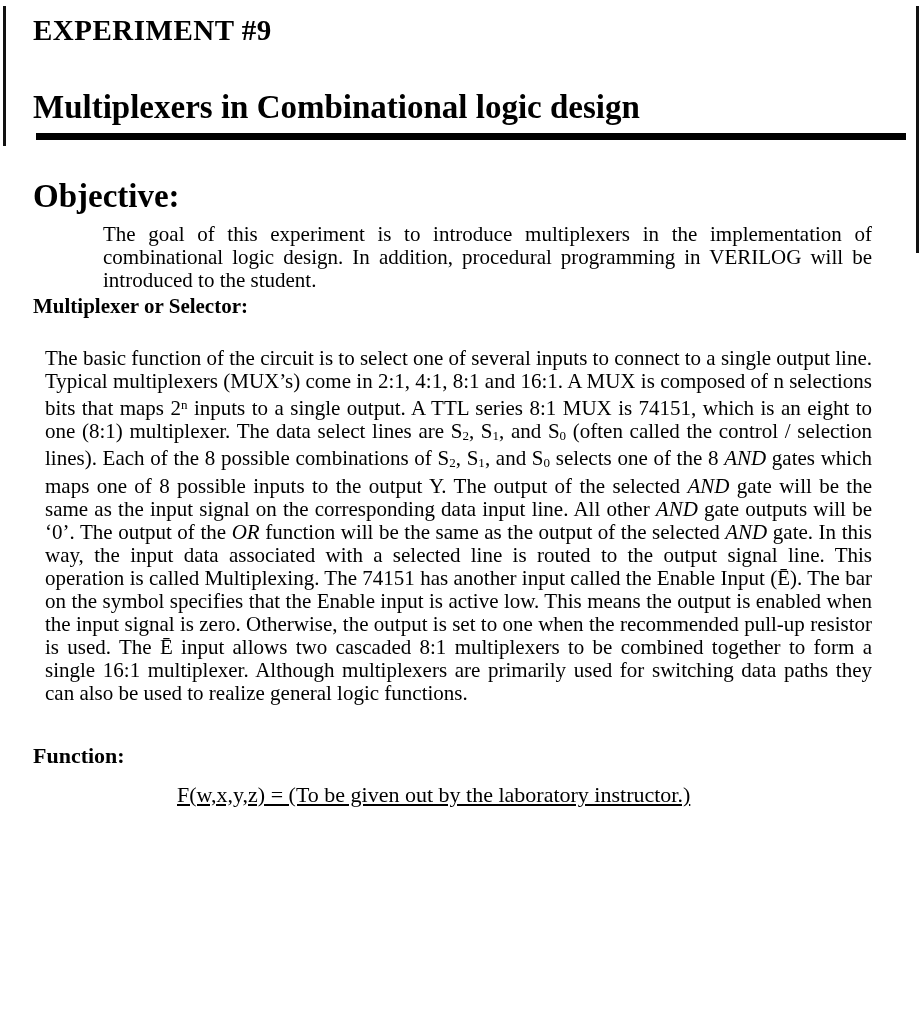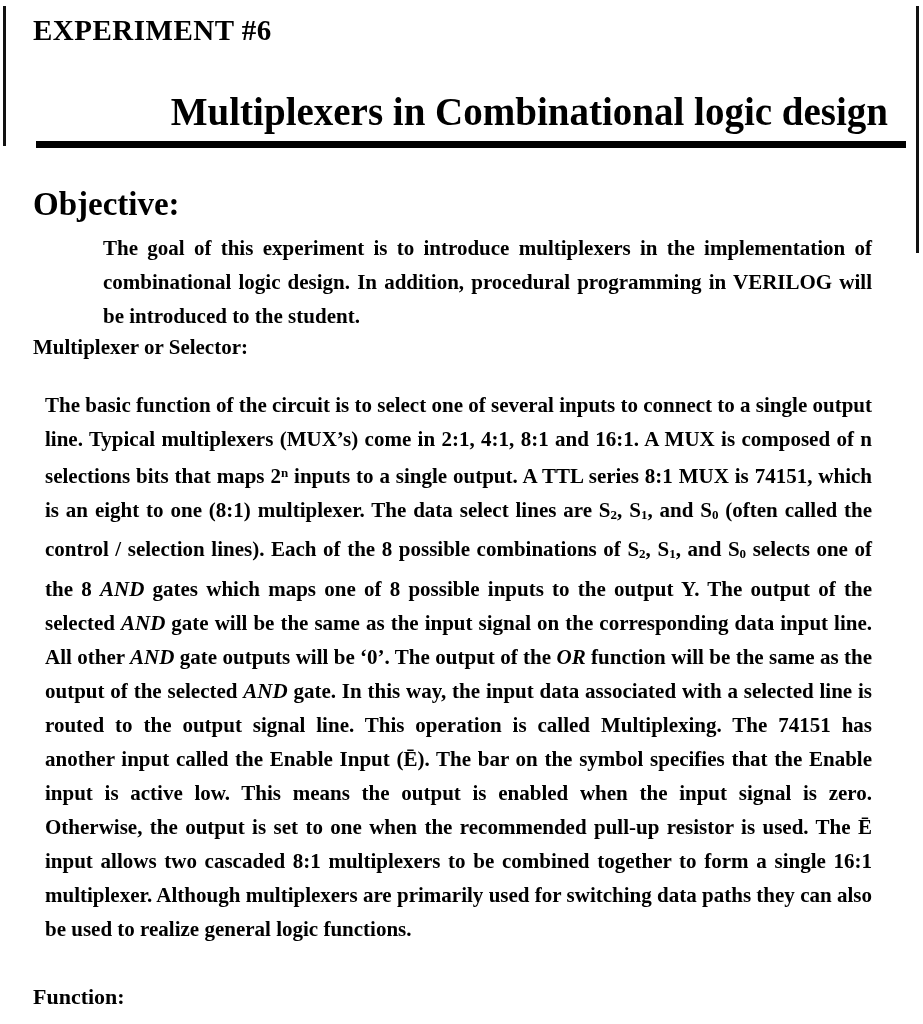--- a/index.html
+++ b/index.html
@@ -26,23 +26,23 @@
   .edge-line.right { left: 916px; top: 6px; height: 247px; }
 
   h1.experiment-title {
     margin: 0;
     font-size: 29px;
     font-weight: bold;
     letter-spacing: 0.5px;
   }
   h2.document-title {
     margin: 42px 0 0 0;
-    font-size: 39px;
+    font-size: 33px;
     font-weight: bold;
-    text-align: right;
+    text-align: left;
     padding-right: 2px;
   }
   .title-rule {
     height: 7px;
     background: #000000;
     margin: 7px -16px 0 3px;
     border: 0;
   }
   h3.section-heading {
     margin: 38px 0 0 0;
@@ -50,23 +50,22 @@
     font-weight: bold;
   }
   h4.sub-heading {
     margin: 2px 0 12px 0;
     font-size: 21px;
     font-weight: bold;
   }
   p.body-par {
     margin: 8px 18px 0 70px;
     font-size: 21px;
-    line-height: 34px;
+    line-height: 23px;
     text-align: justify;
-    font-weight: bold;
   }
   p.body-par.discussion-par { margin-top: 28px; margin-left: 12px; }
   h3.discussion-heading { margin-top: 34px; }
   h3.function-heading { font-size: 22px; }
   p.formula-line {
     margin: 12px 0 0 144px;
     font-size: 22px;
     line-height: 27px;
     text-decoration: underline;
   }
@@ -76,21 +75,21 @@
   i { font-style: italic; }
 </style>
 </head>
 <body>
 
 <div class="page">
 
   <div class="edge-line left"></div>
   <div class="edge-line right"></div>
 
-  <h1 class="experiment-title">EXPERIMENT #6</h1>
+  <h1 class="experiment-title">EXPERIMENT #9</h1>
 
   <h2 class="document-title">Multiplexers in Combinational logic design</h2>
 
   <div class="title-rule"></div>
 
   <h3 class="section-heading objective-heading">Objective:</h3>
 
   <p class="body-par objective-par">The goal of this experiment is to introduce multiplexers in the implementation of combinational logic design. In addition, procedural programming in VERILOG will be introduced to the student.</p>
 
 

